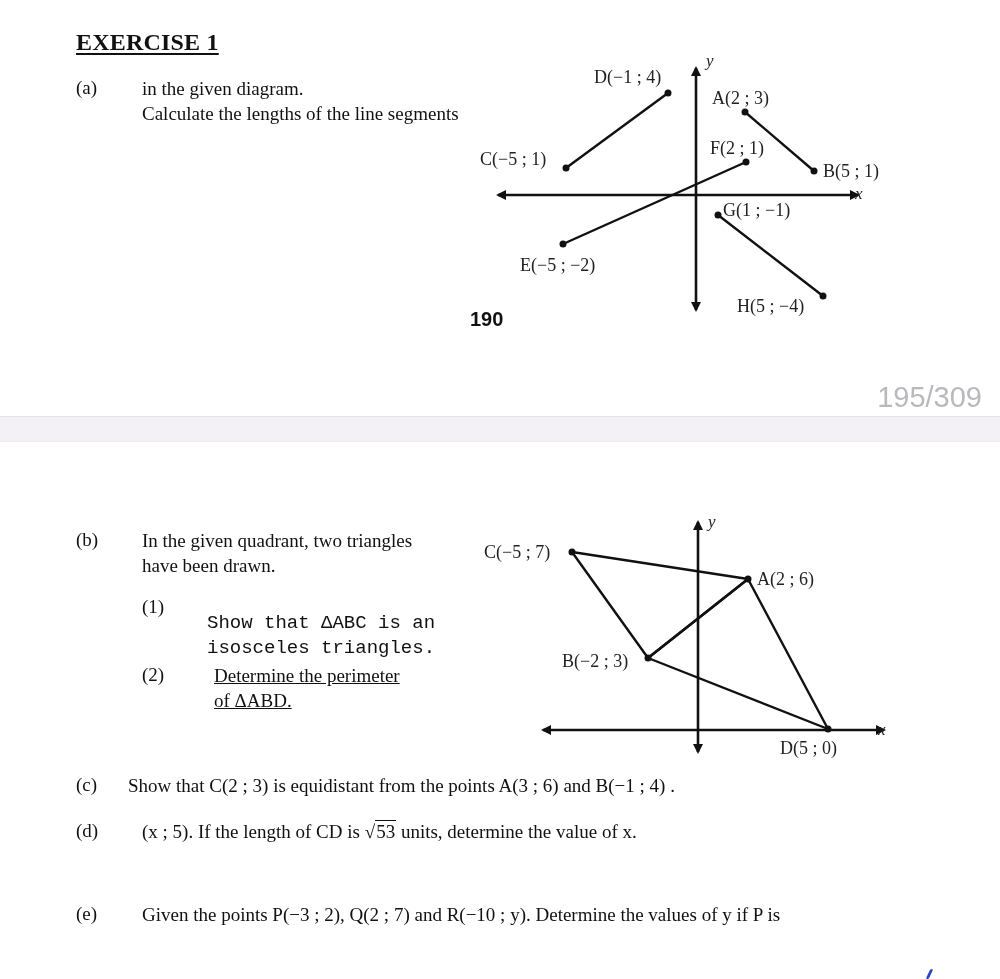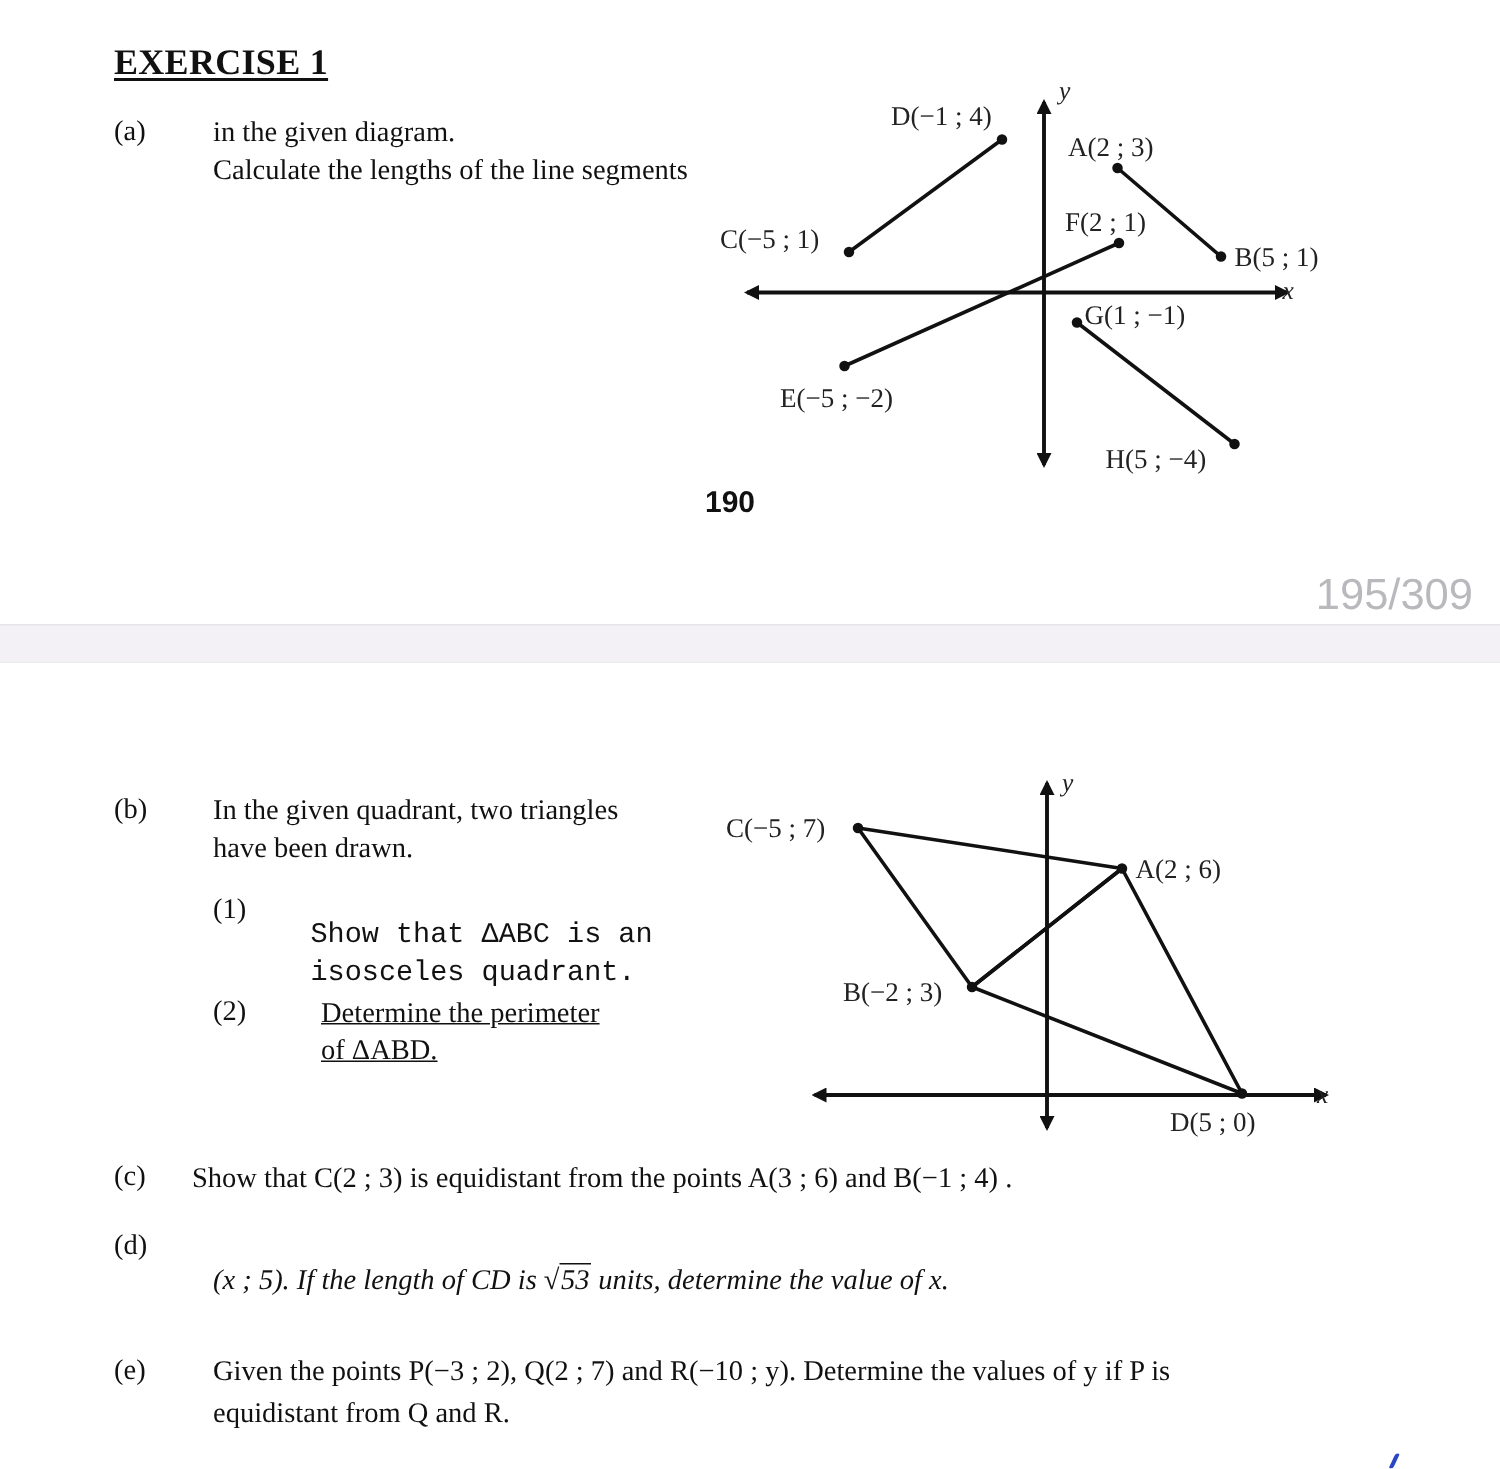--- a/index.html
+++ b/index.html
@@ -8,21 +8,21 @@
       background: #ffffff; color: #111;
       font-family: "Liberation Serif", "DejaVu Serif", serif;
     }
     .abs { position: absolute; }
     .title {
       left: 76px; top: 29px; font-size: 24px; font-weight: bold;
       text-decoration: underline; text-underline-offset: 3px; letter-spacing: 0.2px;
     }
     .label { font-size: 19px; }
     .text { font-size: 19px; line-height: 25px; }
-    .pagenum { left: 470px; top: 324px; font-family: "Liberation Sans", "DejaVu Sans", sans-serif; font-weight: bold; font-size: 20px; text-align: right; }
+    .pagenum { left: 470px; top: 308px; font-family: "Liberation Sans", "DejaVu Sans", sans-serif; font-weight: bold; font-size: 20px; text-align: right; }
     .pagebar {
       left: 0; top: 370px; width: 1000px; height: 46px; background: #ffffff;
     }
     .page-counter {
       right: 18px; top: 381px; font-family: "Liberation Sans", "DejaVu Sans", sans-serif;
       font-size: 29px; color: #b9b9bd; font-weight: normal; text-align: center;
     }
     .page-gap {
       left: 0; top: 416px; width: 1000px; height: 24px; background: #f3f1f5;
       border-top: 1px solid #e6e4e8; border-bottom: 1px solid #ececec;
@@ -91,21 +91,21 @@
 <div class="abs page-gap"></div>
 
 <div class="abs label" style="left:76px; top:529px;">(b)</div>
 <div class="abs text" style="left:142px; top:528px;">
   <div>In the given quadrant, two triangles</div>
   <div>have been drawn.</div>
 </div>
 <div class="abs label" style="left:142px; top:596px;">(1)</div>
 <div class="abs text" style="left:207px; top:611px;font-family:Liberation Mono, monospace;">
   <div>Show that ΔABC is an</div>
-  <div>isosceles quadrant.</div>
+  <div>isosceles triangles.</div>
 </div>
 <div class="abs label" style="left:142px; top:664px;">(2)</div>
 <div class="abs text" style="left:214px; top:663px;text-decoration:underline;">
   <div>Determine the perimeter</div>
   <div>of ΔABD.</div>
 </div>
 
 <svg class="diagram" width="1000" height="979">
   <defs>
     <marker id="arrB" markerWidth="10" markerHeight="10" refX="8" refY="5" orient="auto" markerUnits="userSpaceOnUse">
@@ -132,22 +132,21 @@
   <text x="757" y="585">A(2 ; 6)</text>
   <text x="562" y="667">B(−2 ; 3)</text>
   <text x="780" y="754">D(5 ; 0)</text>
 </svg>
 
 <div class="abs label" style="left:76px; top:774px;">(c)</div>
 <div class="abs text" style="left:128px; top:773px;">Show that C(2 ; 3) is equidistant from the points A(3 ; 6) and B(−1 ; 4) .</div>
 
 <div class="abs label" style="left:76px; top:820px;">(d)</div>
 <div class="abs text" style="left:142px; top:819px;">
-  <div style="margin-top:22px;font-style:italic;"><span>(x ; 5). If the length of CD is </span><span class="sqrt"><span>√</span><span class="rad">53</span></span><span> units, determine the value of x.</span></div>
+  <div style="margin-top:0;"><span>(x ; 5). If the length of CD is </span><span class="sqrt"><span>√</span><span class="rad">53</span></span><span> units, determine the value of x.</span></div>
 </div>
 
 <div class="abs label" style="left:76px; top:903px;">(e)</div>
 <div class="abs text" style="left:142px; top:902px;">
   <div>Given the points P(−3 ; 2), Q(2 ; 7) and R(−10 ; y). Determine the values of y if P is</div>
-  <div style="margin-top:3px;">equidistant from Q and R.</div>
 </div>
 
 <div class="abs pen-mark"></div>
 
 </body></html>

